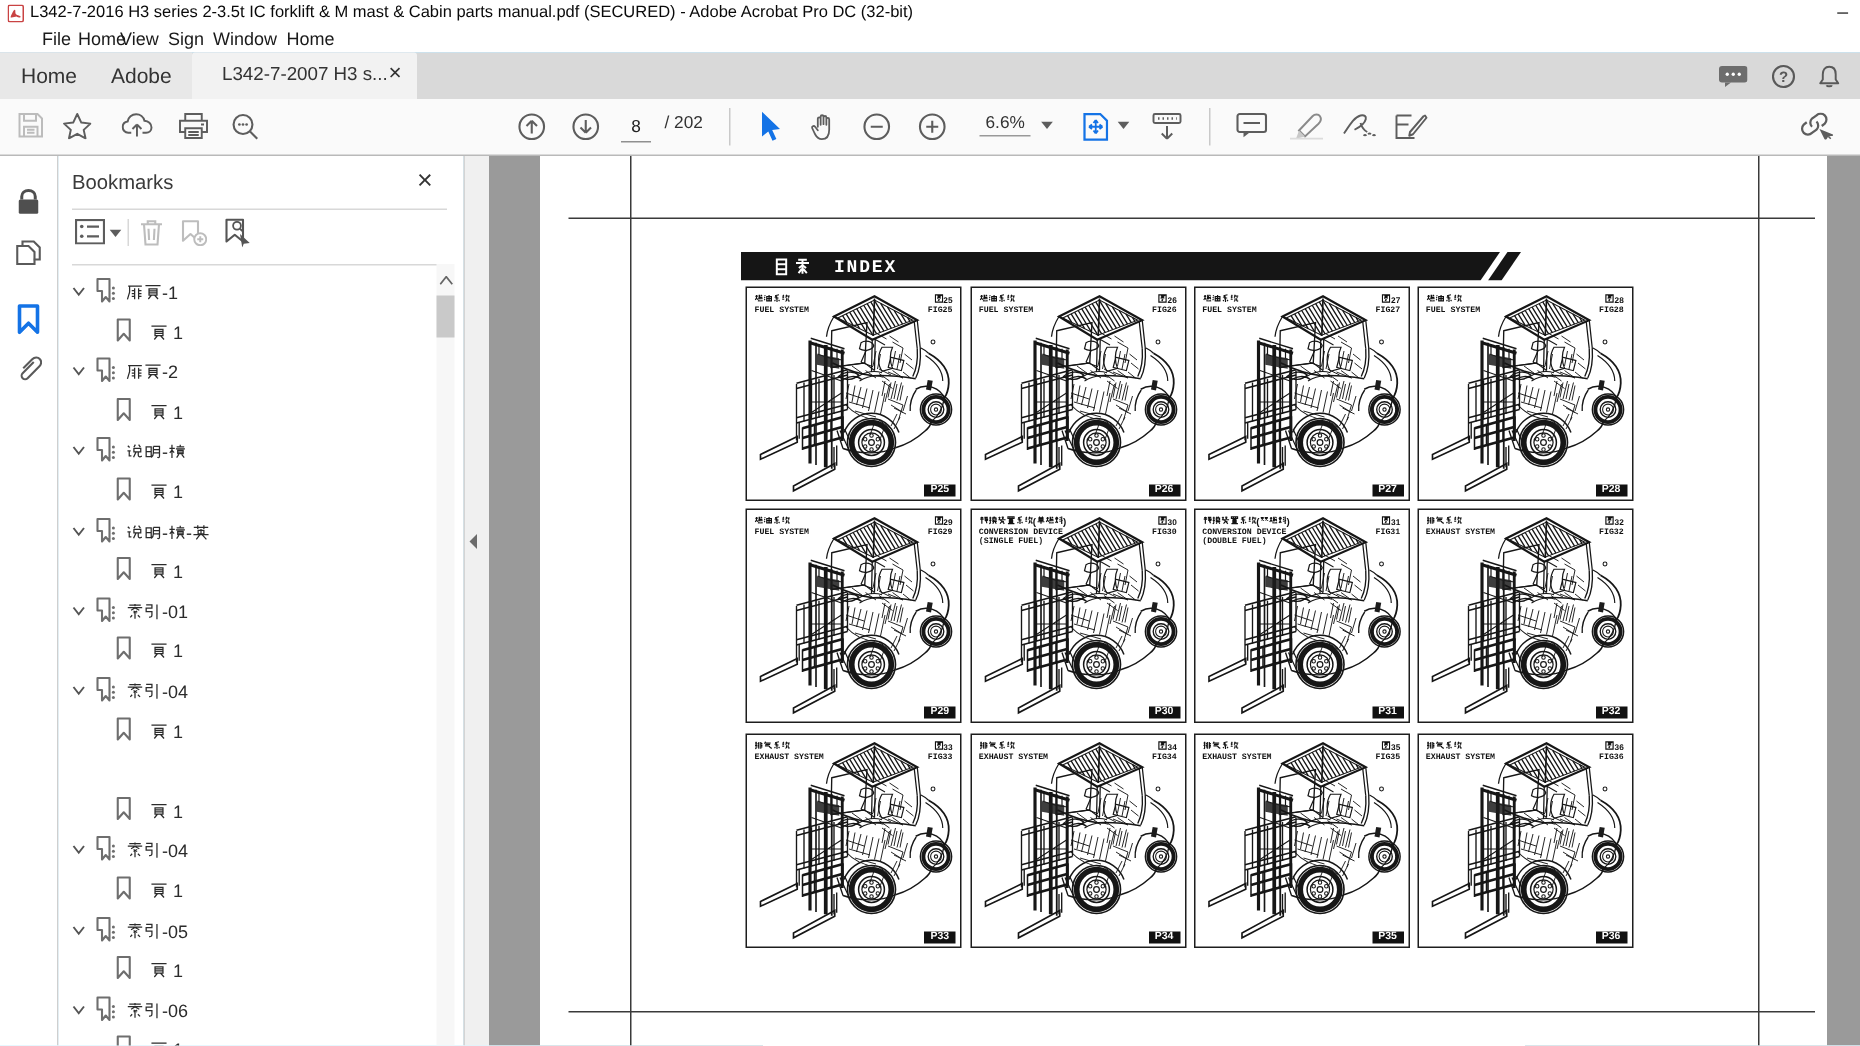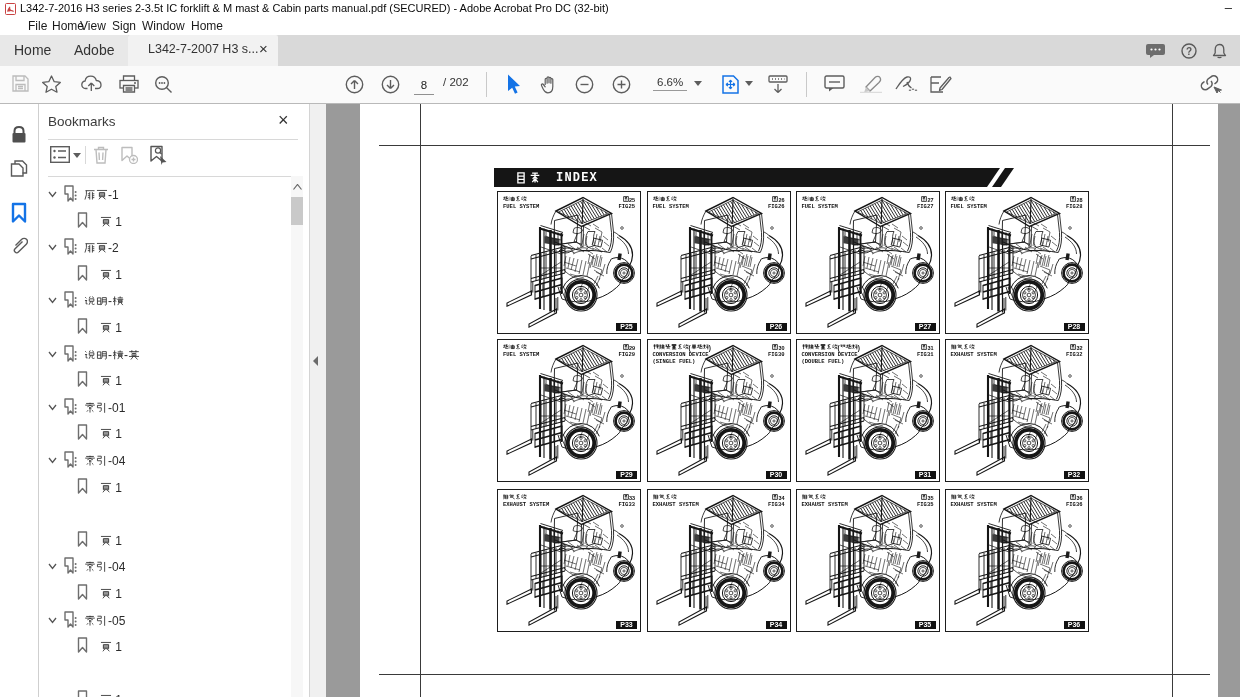--- a/index.html
+++ b/index.html
@@ -628,20 +628,36 @@
           </svg><span class="asc">-05</span></div>
 </div>
 <div class="trow" style="top:530px">
  <svg class="abs" style="left:38px;top:3px" width="11" height="16" viewBox="0 0 11 16">
           <path d="M1.5,1 H9.5 V15 L5.5,10.5 L1.5,15 Z" stroke="#6e6e6e" stroke-width="1.4" fill="none" stroke-linejoin="round"></path>
         </svg>
  <div class="tlabel" style="left:61px"><svg class="cjk" style="vertical-align:-2px" width="12" height="12" viewBox="0 0 100 100">
             <use href="#g-ye"></use>
           </svg><span class="asc"> 1</span></div>
 </div>
+<div class="trow" style="top:557px">
+ <svg class="abs" style="left:9px;top:9px" width="9" height="7" viewBox="0 0 9 7">
+          <path d="M1,1 L4.5,5.5 L8,1" stroke="#555" stroke-width="1.3" fill="none"></path>
+        </svg>
+ <svg class="abs" style="left:24px;top:3px" width="15" height="17" viewBox="0 0 15 17">
+          <path d="M2,1 H10 V16 L7.5,13 L5,16 V9 H2 Z M5,9 H2 V1" stroke="#6e6e6e" stroke-width="1.4" fill="none" stroke-linejoin="round"></path>
+          <circle cx="12.6" cy="7" r="1" fill="#6e6e6e"></circle>
+          <circle cx="12.6" cy="10.5" r="1" fill="#6e6e6e"></circle>
+          <circle cx="12.6" cy="14" r="1" fill="#6e6e6e"></circle>
+        </svg>
+ <div class="tlabel" style="left:45px"><svg class="cjk" style="vertical-align:-2px" width="12" height="12" viewBox="0 0 100 100">
+            <use href="#g-suo"></use>
+          </svg><svg class="cjk" style="vertical-align:-2px" width="12" height="12" viewBox="0 0 100 100">
+            <use href="#g-yin"></use>
+          </svg><span class="asc">-06</span></div>
+</div>
 <div class="trow" style="top:583px">
  <svg class="abs" style="left:38px;top:3px" width="11" height="16" viewBox="0 0 11 16">
           <path d="M1.5,1 H9.5 V15 L5.5,10.5 L1.5,15 Z" stroke="#6e6e6e" stroke-width="1.4" fill="none" stroke-linejoin="round"></path>
         </svg>
  <div class="tlabel" style="left:61px"><svg class="cjk" style="vertical-align:-2px" width="12" height="12" viewBox="0 0 100 100">
             <use href="#g-ye"></use>
           </svg><span class="asc"> 1</span></div>
 </div>
   </div>
   <div class="abs" id="edgestrip"></div>

